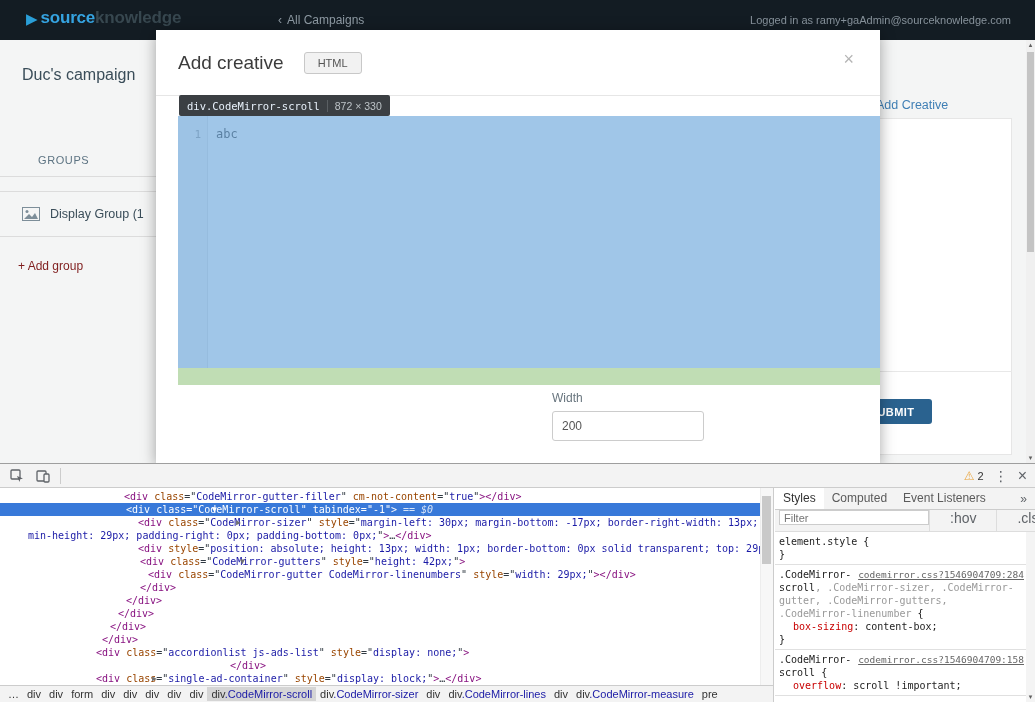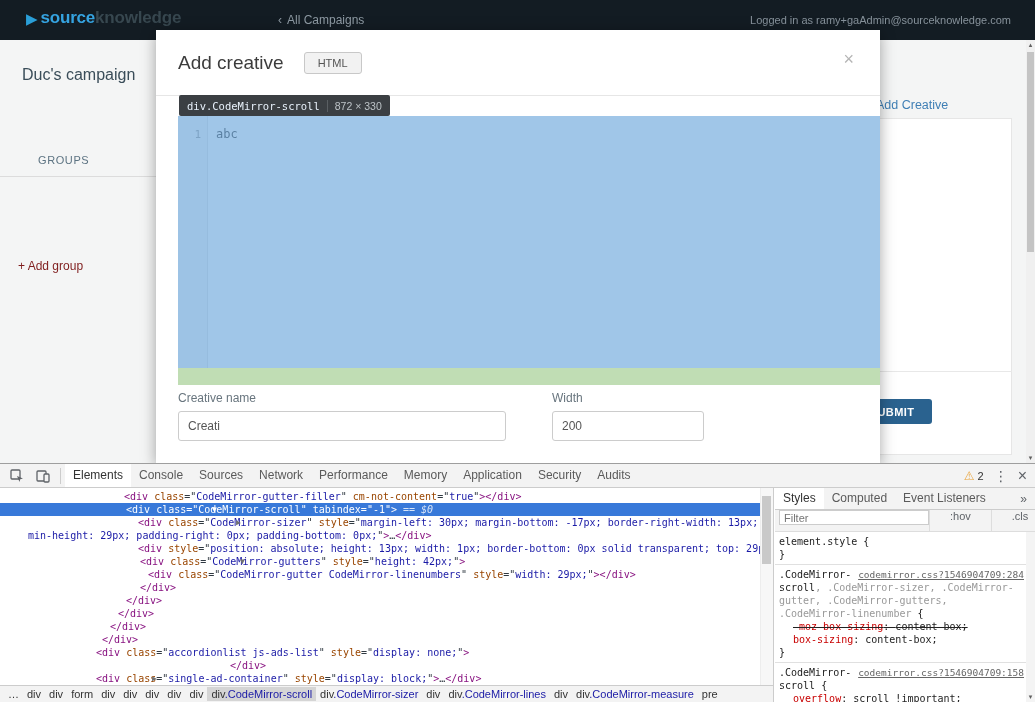--- a/index.html
+++ b/index.html
@@ -109,21 +109,21 @@
 
   .styles-pane{position:absolute;left:775px;top:0;right:0;bottom:0;background:#fff;}
   .sp-tabs{height:22px;background:#f3f3f3;border-bottom:1px solid #ccc;display:flex;align-items:center;}
   .sp-tab{padding:0 8px;font-size:12px;color:#5a5a5a;line-height:21px;cursor:pointer;white-space:nowrap;}
   .sp-tab.active{color:#333;background:#fff;}
   .sp-chevron{margin-left:auto;padding-right:8px;color:#5f6368;font-size:12px;cursor:pointer;}
   .sp-filter{height:22px;background:#f3f3f3;border-bottom:1px solid #ddd;display:flex;padding:0 4px;}
   .sp-filter input{width:150px;height:15px;border:1px solid #ccc;background:#fff;font-size:11px;padding:0 4px;
                    font-family:"Liberation Sans",sans-serif;color:#333;}
   .sp-filter .sp-btn{margin-left:auto;}
-  .sp-btn,.sp-btn2{font-size:11px;color:#5f6368;padding:0 20px;border-left:1px solid #ddd;cursor:pointer;}
+  .sp-btn,.sp-btn2{font-size:14px;color:#5f6368;padding:0 20px;border-left:1px solid #ddd;cursor:pointer;}
   .sp-sections{position:absolute;left:0;top:44px;right:9px;bottom:0;overflow:hidden;
                font-family:"DejaVu Sans Mono",monospace;font-size:10px;line-height:13px;}
   .style-section{border-bottom:1px solid #e0e0e0;padding:3px 2px 3px 4px;}
   .css-link{float:right;color:#666;text-decoration:underline;font-size:9.5px;margin-left:4px;cursor:pointer;}
   .sel-dark{color:#222;} .sel-gray{color:#999;}
   .prop{padding-left:14px;color:#222;cursor:pointer;}
   .prop-name{color:#c80000;}
   .prop-value{color:#222;}
   .prop.struck{text-decoration:line-through;}
   .rule-close{color:#222;}
@@ -132,20 +132,30 @@
 </style>
 </head>
 <body>
 
 <div id="stage">
 
   <div class="page">
     <div class="page-title">Duc's campaign</div>
     <div class="groups-heading">GROUPS</div>
     <div class="side-hr"></div>
+    <div class="group-item">
+      <span style="line-height:0;">
+        <svg width="18" height="14" viewBox="0 0 18 14">
+            <rect x="0.5" y="0.5" width="17" height="13" fill="none" stroke="#7d8e99"></rect>
+            <circle cx="5" cy="4.5" r="1.5" fill="#7d8e99"></circle>
+            <path d="M2 12 L7 7 L10 10 L13 6 L16 12 Z" fill="#7d8e99"></path>
+          </svg>
+      </span>
+      <span class="lbl">Display Group (1</span>
+    </div>
     <div class="add-group">+ Add group</div>
     <div class="back-panel"></div>
     <div class="add-creative-link">Add Creative</div>
     <div class="back-hr"></div>
     <button class="submit-btn">SUBMIT</button>
   </div>
 
   <div class="top-header">
     <div class="logo">
       <span class="play">▶</span>
@@ -170,24 +180,20 @@
       <span class="format-chip">HTML</span>
       <span class="modal-close">×</span>
     </div>
     <div class="editor">
       <div class="gutter">
         <span class="linenum">1</span>
       </div>
       <span class="code">abc</span>
     </div>
     <div class="fields">
-      <div class="field f1">
-        <div class="f-label">Creative name</div>
-        <input type="text" value="Creati" style="">
-      </div>
       <div class="field f2">
         <div class="f-label">Width</div>
         <input type="text" value="200" style="">
       </div>
     </div>
   </div>
 
   <div class="hl-content"></div>
   <div class="hl-padding"></div>
 
@@ -205,31 +211,20 @@
             <path d="M8 8 L14 10.5 L11.2 11.2 L10.5 14 Z" fill="#5f6368"></path>
           </svg>
       </span>
       <span class="dt-icon">
         <svg width="16" height="16" viewBox="0 0 16 16">
             <rect x="2" y="3" width="9" height="10" rx="1" fill="none" stroke="#5f6368" stroke-width="1.3"></rect>
             <rect x="9" y="6" width="5" height="8" rx="1" fill="#f3f3f3" stroke="#5f6368" stroke-width="1.3"></rect>
           </svg>
       </span>
       <span class="dt-sep"></span>
-      <div class="dt-tabs">
-          <div class="dt-tab active">Elements</div>
-          <div class="dt-tab">Console</div>
-          <div class="dt-tab">Sources</div>
-          <div class="dt-tab">Network</div>
-          <div class="dt-tab">Performance</div>
-          <div class="dt-tab">Memory</div>
-          <div class="dt-tab">Application</div>
-          <div class="dt-tab">Security</div>
-          <div class="dt-tab">Audits</div>
-        </div>
       <div class="dt-right">
         <span class="warn">
           <span class="w-ico">⚠</span>
           <span class="w-count">2</span>
         </span>
         <span class="dt-menu">⋮</span>
         <span class="dt-close">×</span>
       </div>
     </div>
 
@@ -288,21 +283,20 @@
           <span class="sp-btn">:hov</span>
           <span class="sp-btn2">.cls</span>
         </div>
         <div class="sp-sections">
             <div class="style-section">
               <div class="rule-header"><span class="sel-dark">element.style</span><span class="sel-dark"> {</span></div>
               <div class="rule-close">}</div>
             </div>
             <div class="style-section">
               <div class="rule-header"><span class="css-link">codemirror.css?1546904709:284</span><span class="sel-dark">.CodeMirror-scroll</span><span class="sel-gray">, .CodeMirror-sizer, .CodeMirror-gutter, .CodeMirror-gutters, .CodeMirror-linenumber</span><span class="sel-dark"> {</span></div>
-              <div class="prop struck"><span class="prop-name">-moz-box-sizing</span>: <span class="prop-value">content-box</span>;</div>
               <div class="prop"><span class="prop-name">box-sizing</span>: <span class="prop-value">content-box</span>;</div>
               <div class="rule-close">}</div>
             </div>
             <div class="style-section">
               <div class="rule-header"><span class="css-link">codemirror.css?1546904709:158</span><span class="sel-dark">.CodeMirror-scroll</span><span class="sel-dark"> {</span></div>
               <div class="prop"><span class="prop-name">overflow</span>: <span class="prop-value">scroll !important</span>;</div>
             </div>
           </div>
         <div class="sp-scroll">
           <div class="down">▾</div>

